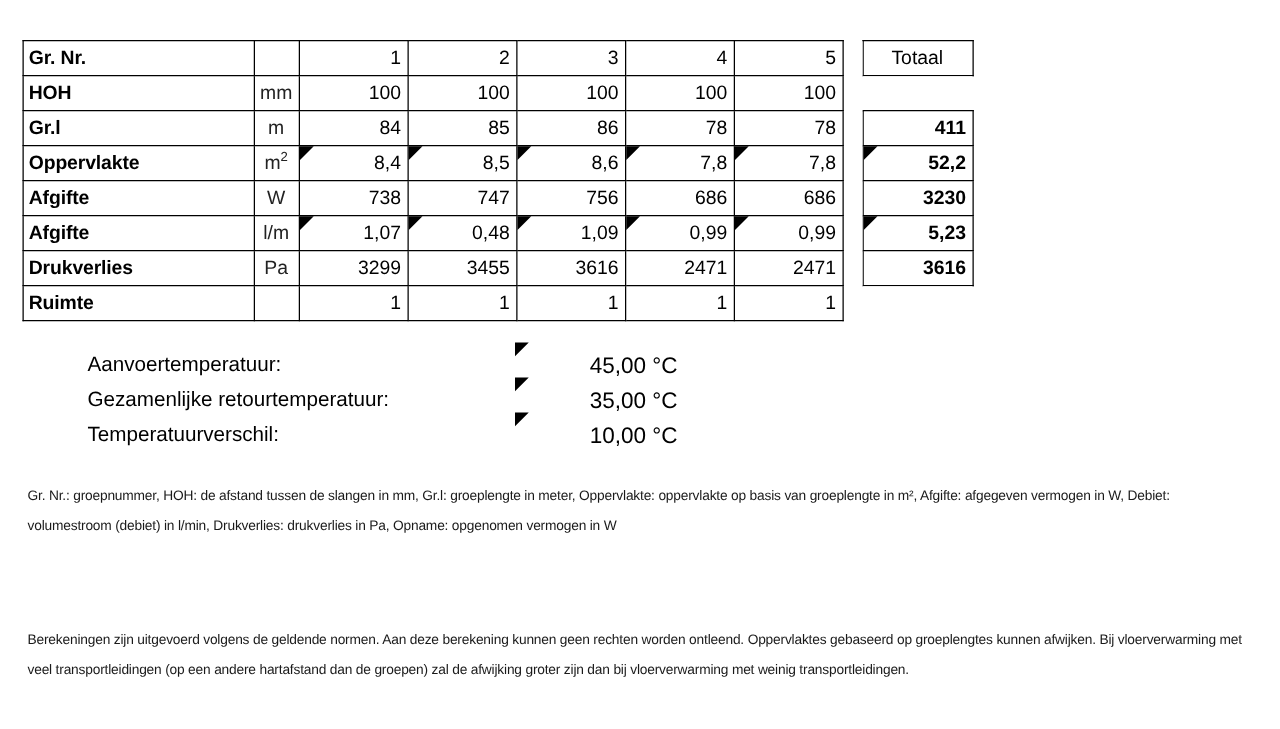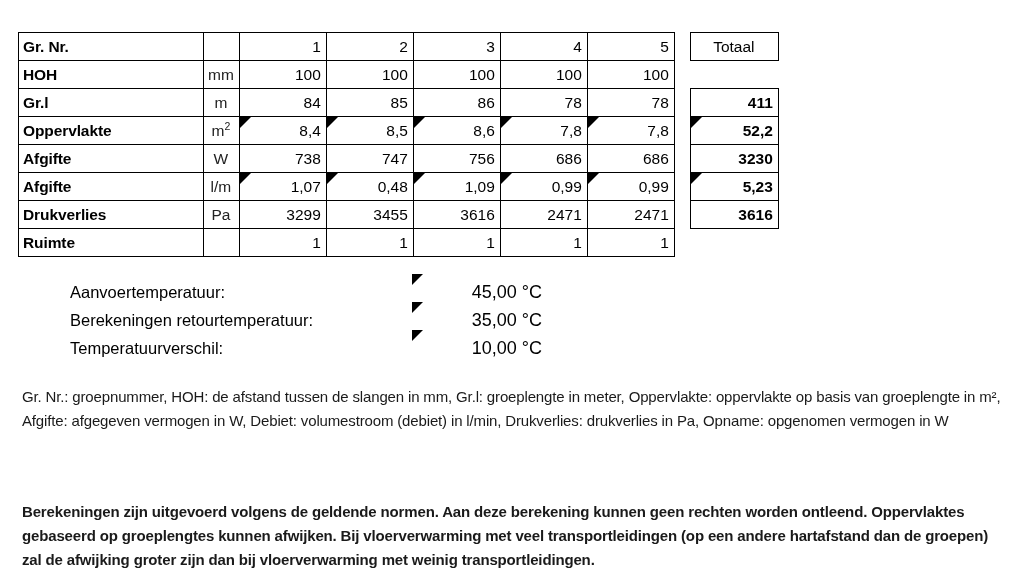--- a/index.html
+++ b/index.html
@@ -122,28 +122,28 @@
     width: 0;
     height: 0;
     border-top: 11px solid #000000;
     border-right: 11px solid transparent;
   }
 
   
   .note {
     position: absolute;
     left: 22px;
-    font-size: 15px;
+    font-size: 11px;
     line-height: 24px;
     color: #1a1a1a;
     text-align: left;
     letter-spacing: -0.15px;
   }
   #legend-note     { top: 385px; width: 982px; }
-  #disclaimer-note { top: 500px; width: 982px; font-weight: bold; }
+  #disclaimer-note { top: 500px; width: 982px; }
 
   sup { font-size: 0.68em; vertical-align: super; line-height: 0; }
 </style>
 </head>
 <body>
 
 <table id="calc-table">
   <colgroup>
     <col class="col-label">
       <col class="col-unit">
@@ -258,21 +258,21 @@
 
 <div id="temp-block">
 
   <div class="temp-row">
     <span class="temp-label">Aanvoertemperatuur:</span>
     <span class="temp-marker"></span>
     <span class="temp-value">45,00 °C</span>
   </div>
 
   <div class="temp-row">
-    <span class="temp-label">Berekeningen retourtemperatuur:</span>
+    <span class="temp-label">Gezamenlijke retourtemperatuur:</span>
     <span class="temp-marker"></span>
     <span class="temp-value">35,00 °C</span>
   </div>
 
   <div class="temp-row">
     <span class="temp-label">Temperatuurverschil:</span>
     <span class="temp-marker"></span>
     <span class="temp-value">10,00 °C</span>
   </div>
 

